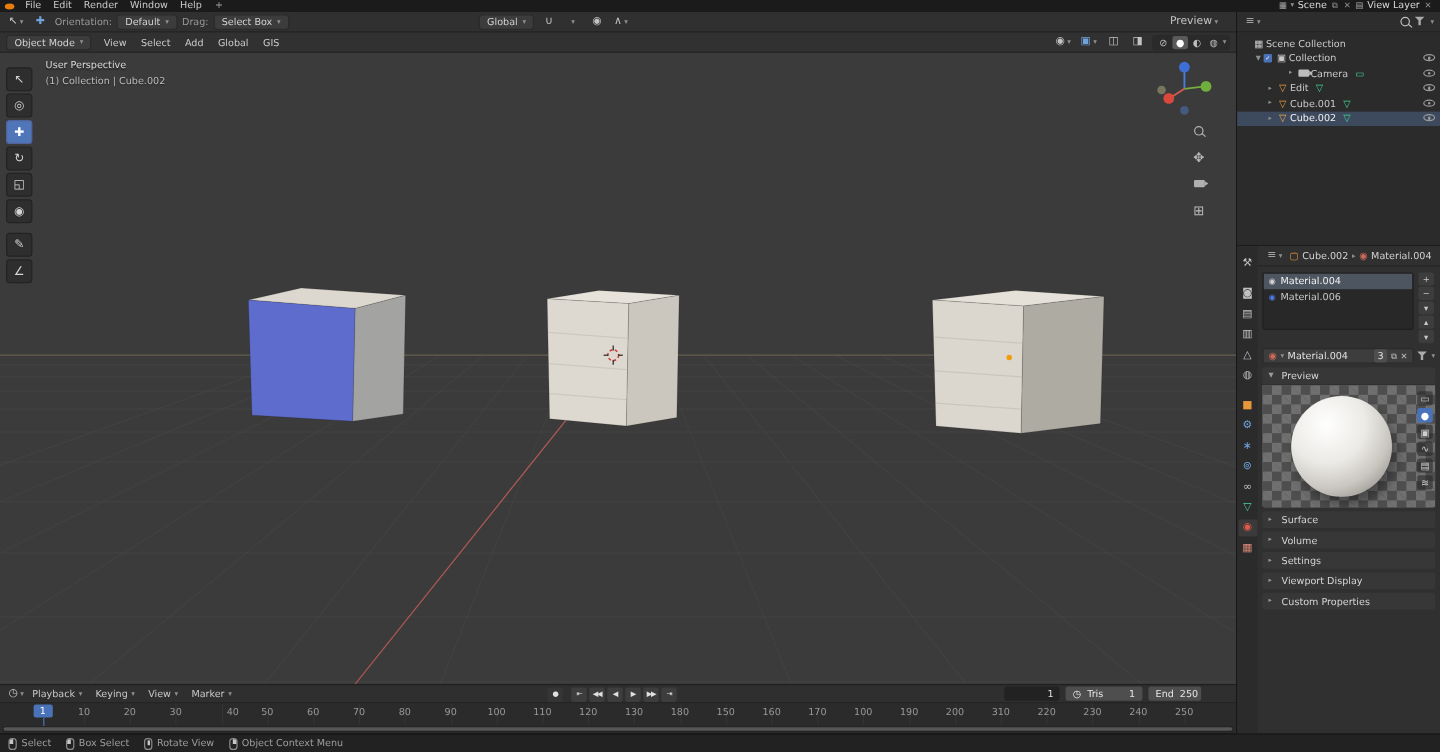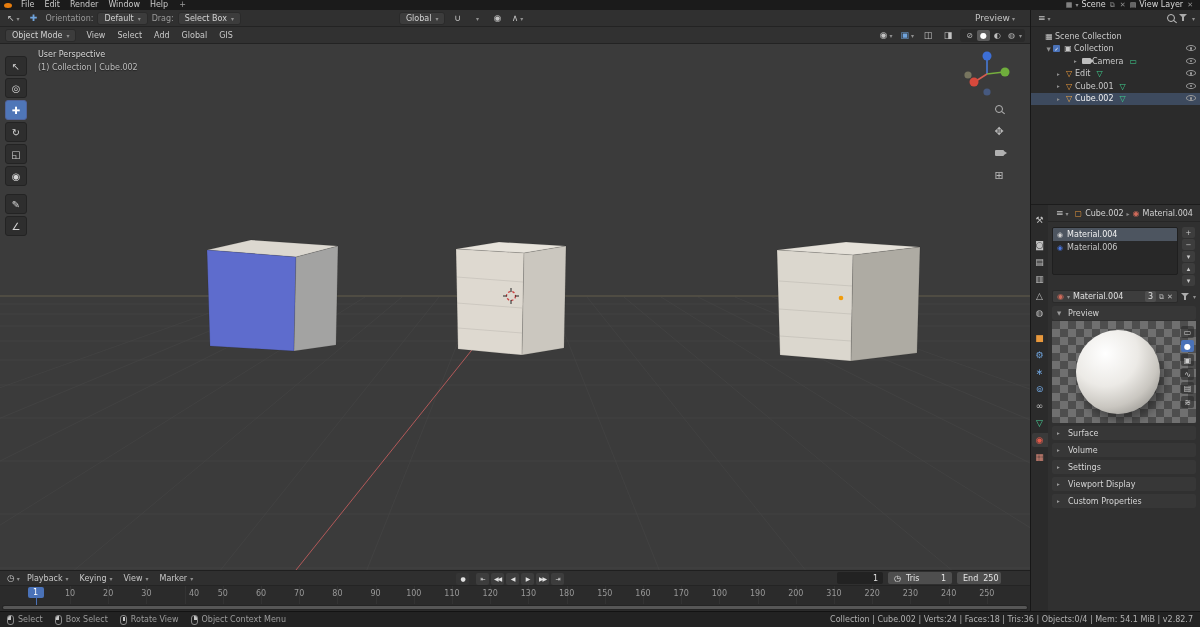--- a/index.html
+++ b/index.html
@@ -689,15 +689,14 @@
         </div>
         <div class="sb-item">
           <span class="mouse mouse-middle"></span>
           <span>Rotate View</span>
         </div>
         <div class="sb-item">
           <span class="mouse mouse-right"></span>
           <span>Object Context Menu</span>
         </div>
       </div>
-    <span class="sb-right">Collection | Cube.002 | Verts:24 | Faces:18 | Tris:36 | Objects:0/4 | Mem: 54.1 MiB | v2.82.7</span>
   </div>
 </div>
 
 </body></html>

